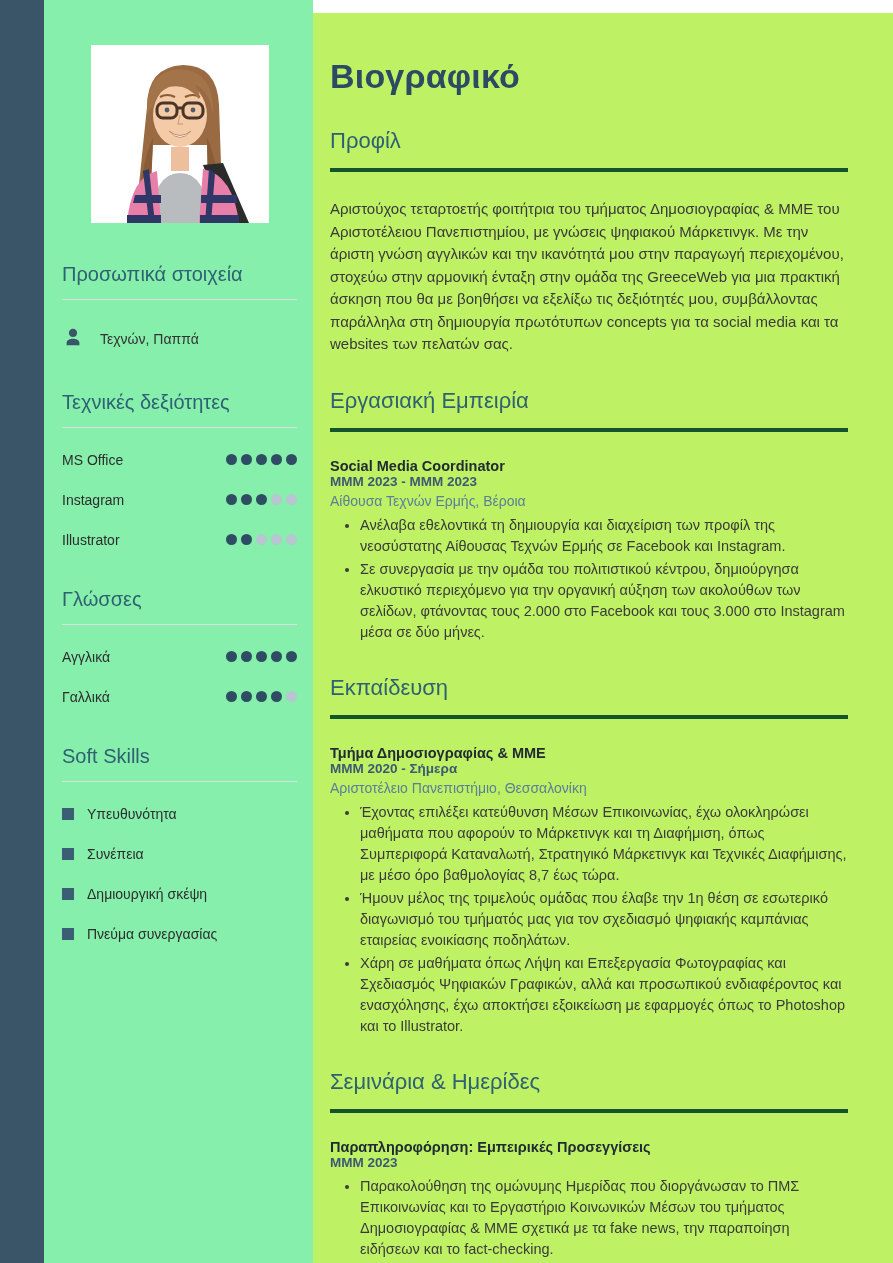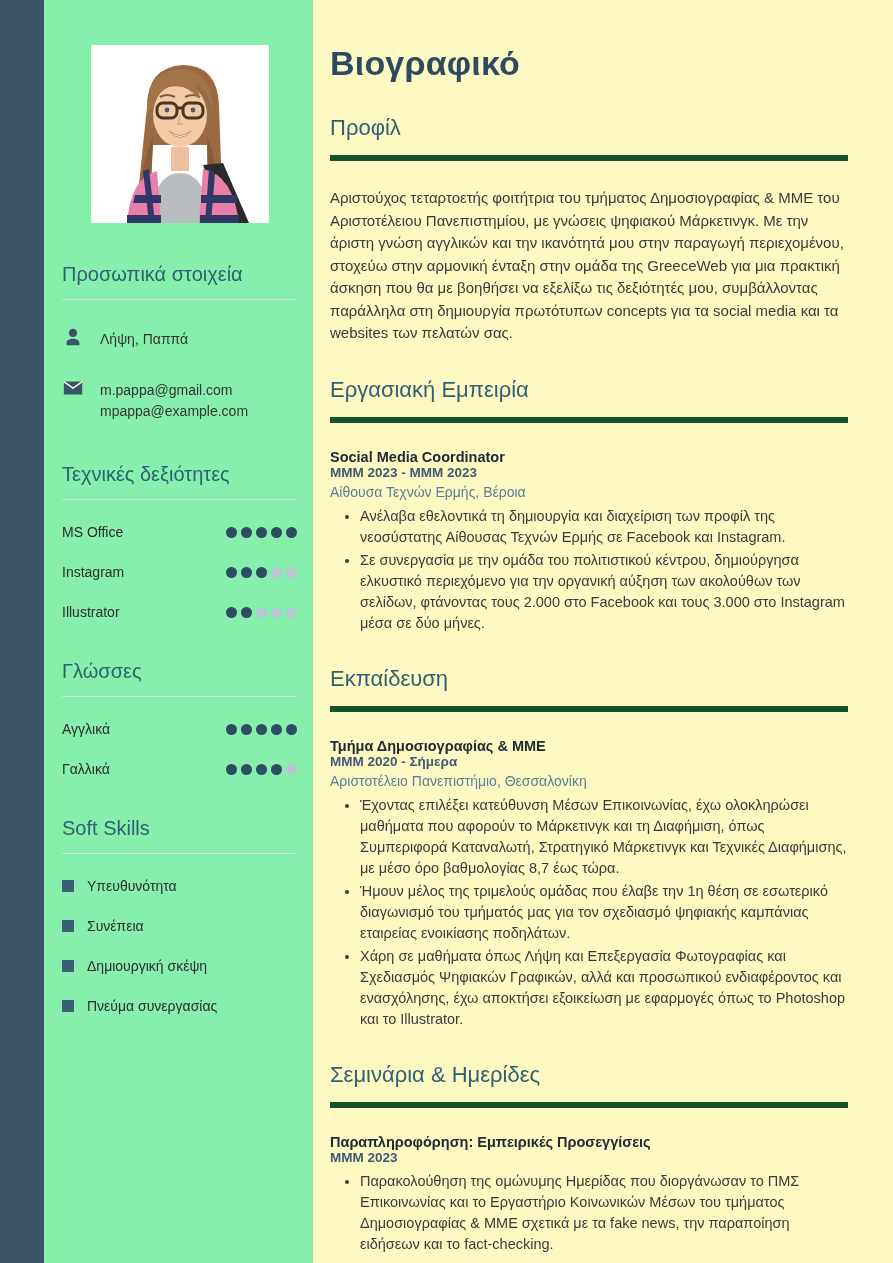--- a/index.html
+++ b/index.html
@@ -46,34 +46,35 @@
   .dot { width:11px; height:11px; border-radius:50%; background:#b7c6d1; }
   .dot.filled { background:#2e4d63; }
 
   .soft-row { display:flex; align-items:center; margin-top:24px; }
   .soft-bullet { width:12px; height:12px; background:#3a5f75; margin-right:13px; flex:0 0 12px; }
   .soft-label { font-size:14px; color:#2d2d2d; }
 
   
   .main {
     flex:1;
-    background:#fef9c3;
+    background:#bef264;
     padding:44px 45px 20px 17px;
+    margin-top:13px;
   }
   .cv-title {
     font-size:34px; font-weight:700;
     color:#2d4a63;
     letter-spacing:.2px;
   }
   .main-section { margin-top:32px; }
   .main-heading {
     font-size:22px; font-weight:400;
     color:#2f6172;
     padding-bottom:14px;
-    border-bottom:6px solid #14532d;
+    border-bottom:4px solid #14532d;
   }
   .profile-text {
     margin-top:26px;
     font-size:15px; line-height:1.5; color:#3a3a3a;
   }
   .entry { margin-top:26px; }
   .entry + .entry { margin-top:24px; }
   .entry-head { display:flex; justify-content:flex-end; align-items:baseline;flex-direction:column; }
   .entry-title { font-size:14.5px; font-weight:700; color:#222b33; }
   .entry-date { font-size:13.5px; font-weight:700; color:#3d5a73; white-space:nowrap; }
@@ -135,35 +136,23 @@
 
     <section class="side-section">
       <h2 class="side-heading">Προσωπικά στοιχεία</h2>
 
       <div class="contact-row">
         <span class="contact-icon">
           <svg viewBox="0 0 24 24">
               <path d="M12 12c2.5 0 4.5-2 4.5-4.5S14.5 3 12 3 7.5 5 7.5 7.5 9.5 12 12 12zm0 2c-3 0-7 1.5-7 4.5V21h14v-2.5c0-3-4-4.5-7-4.5z"></path>
             </svg>
         </span>
-        <div class="contact-text">Λήψη, Παππά</div>
-      </div>
-
-      <div class="contact-row">
-        <span class="contact-icon">
-          <svg viewBox="0 0 24 24">
-              <path d="M2 5h20v14H2V5zm10 7L4 6.8V7l8 5.6L20 7v-.2L12 12z"></path>
-              <path d="M2 5l10 7L22 5" fill="none" stroke="#f4f6f8" stroke-width="1.6"></path>
-            </svg>
-        </span>
-        <div class="contact-text">
-          <div>m.pappa@gmail.com</div>
-          <div>mpappa@example.com</div>
-        </div>
-      </div>
+        <div class="contact-text">Τεχνών, Παππά</div>
+      </div>
+
 
     </section>
 
     <section class="side-section">
       <h2 class="side-heading">Τεχνικές δεξιότητες</h2>
 
       <div class="skill-row">
         <span class="skill-label">MS Office</span>
         <span class="dots">
             <span class="dot filled"></span>

